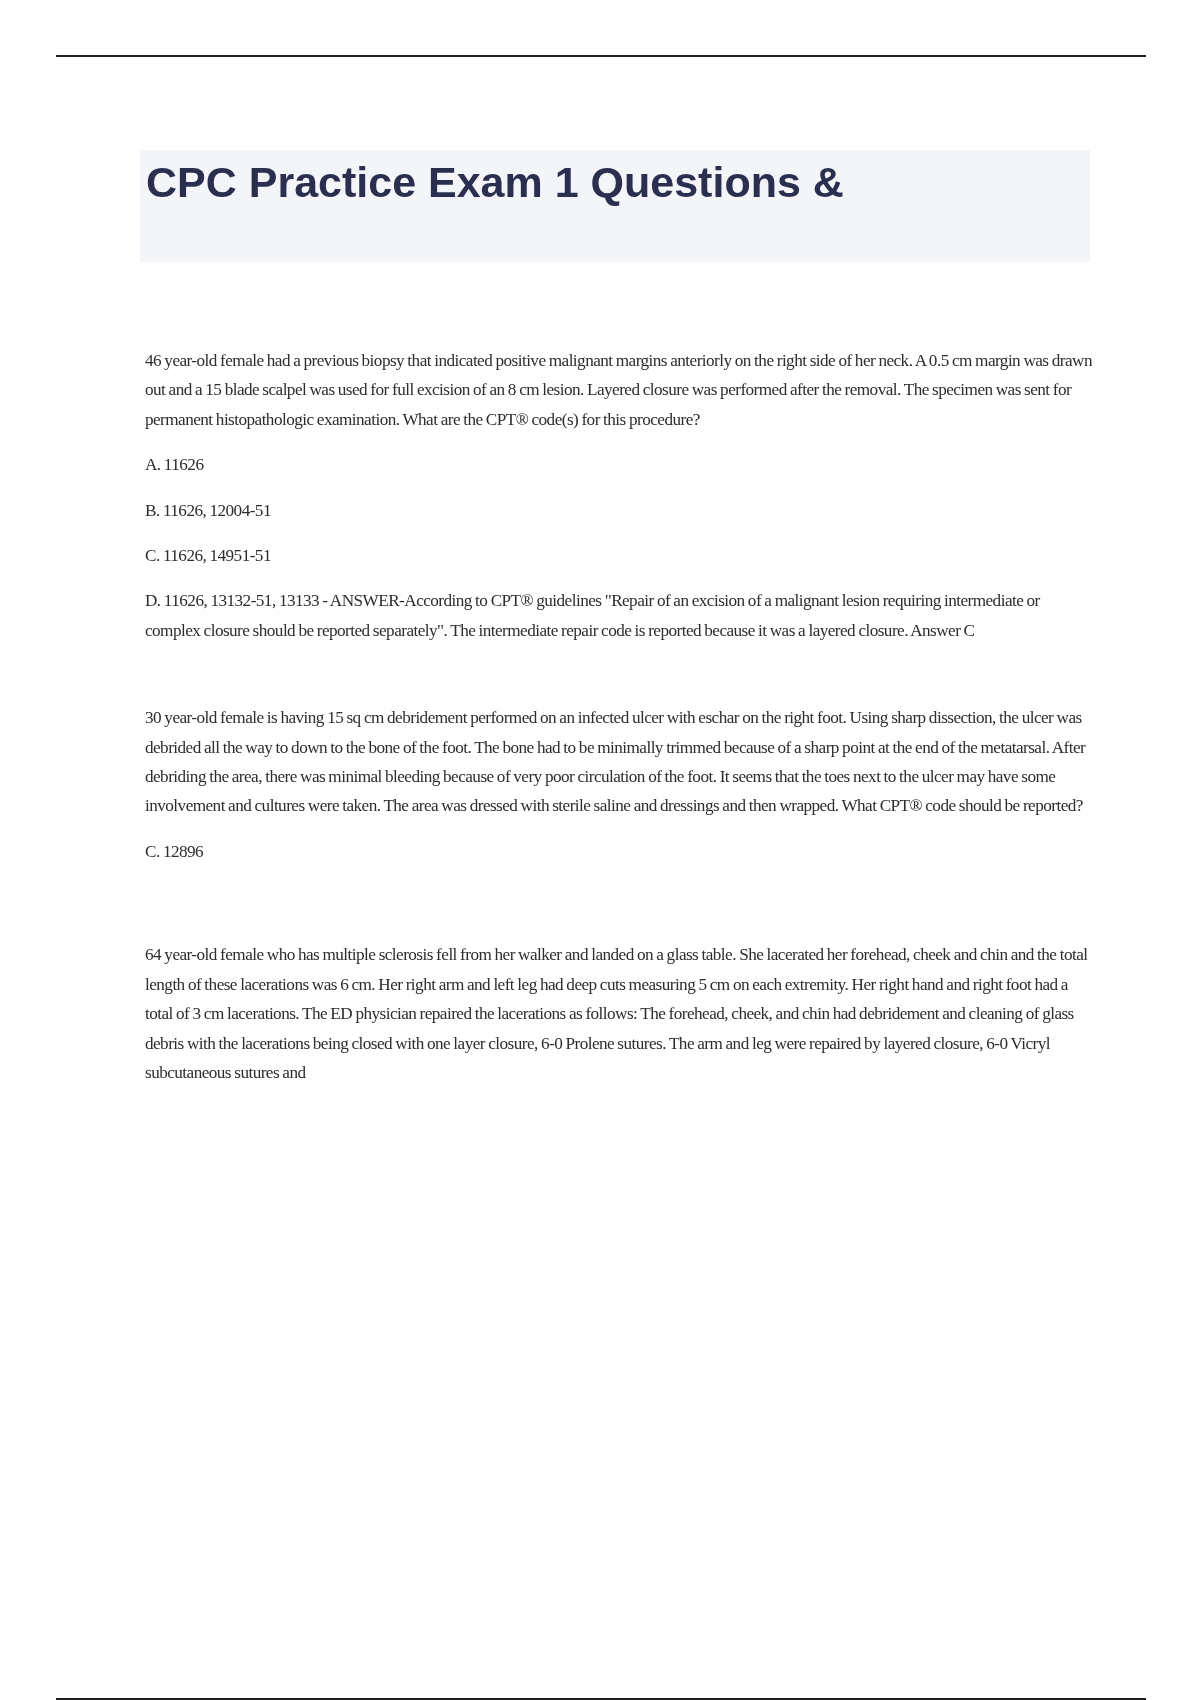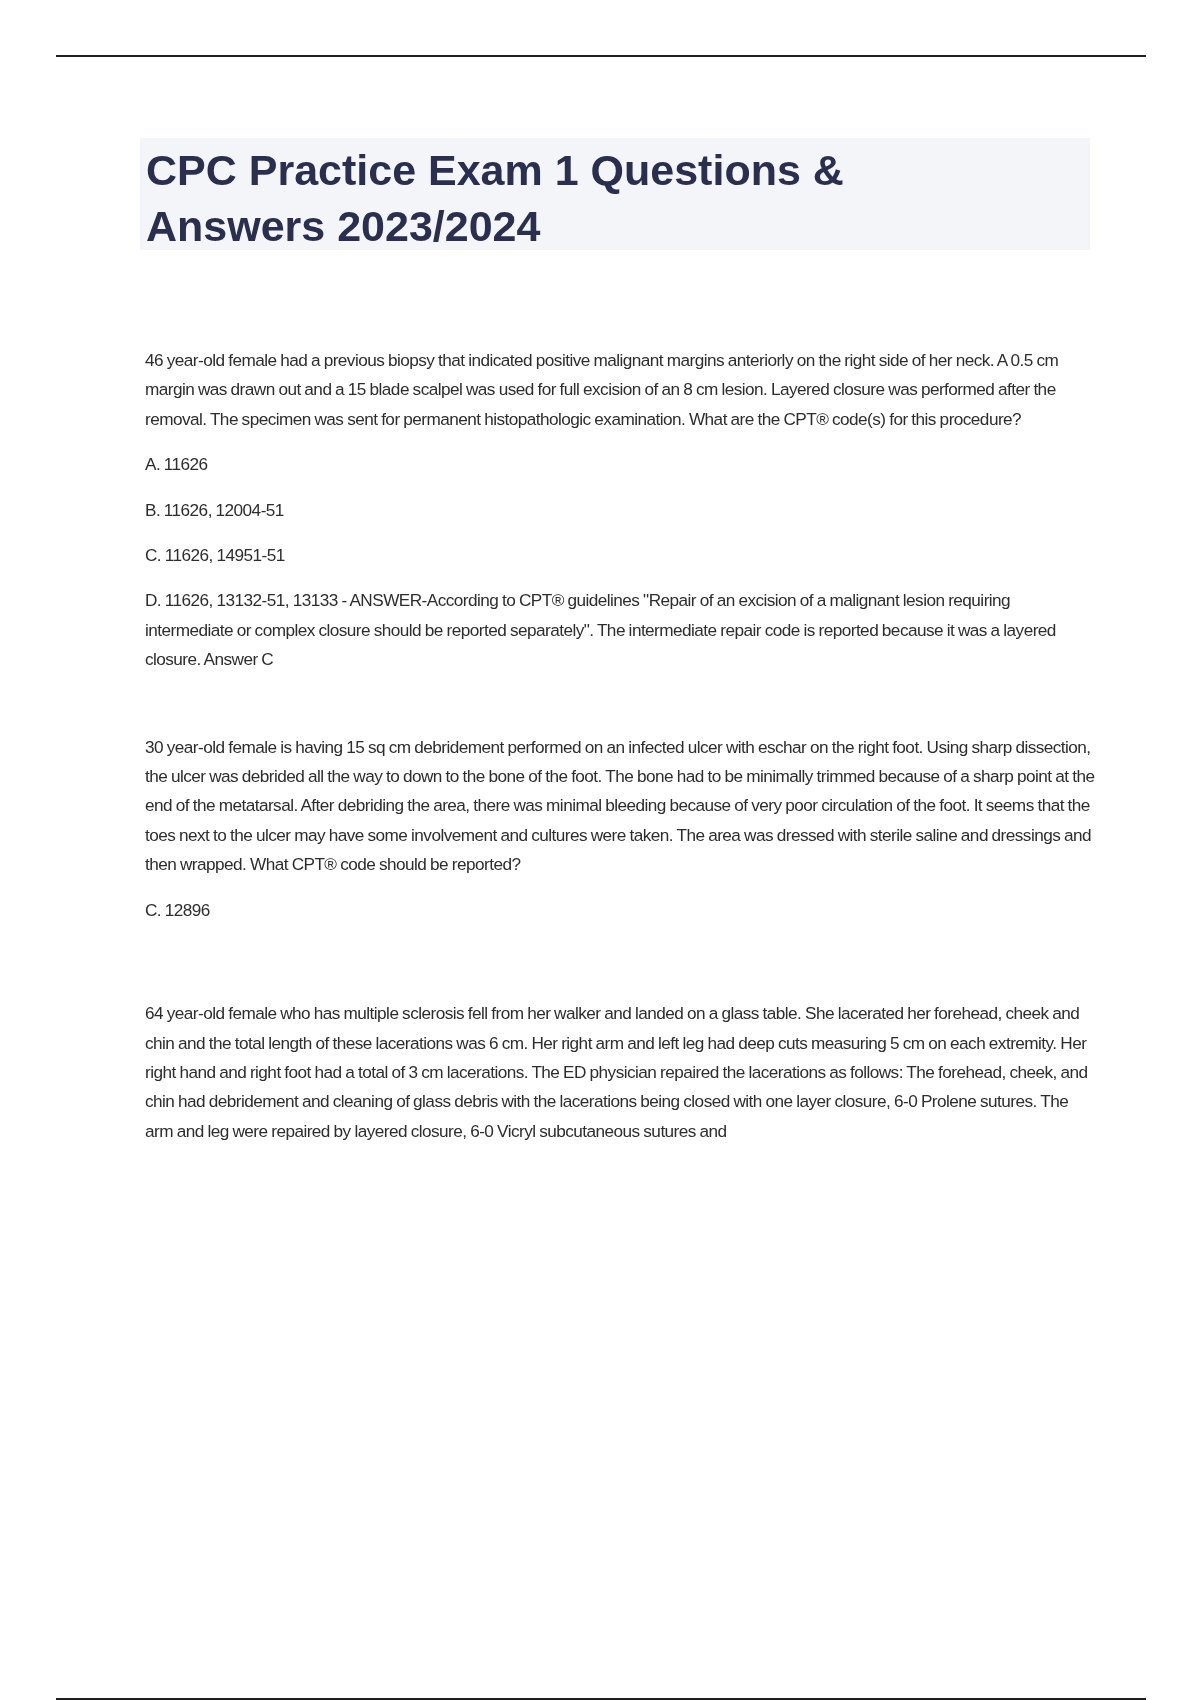--- a/index.html
+++ b/index.html
@@ -27,62 +27,61 @@
     position: absolute;
     left: 56px;
     top: 1698px;
     width: 1090px;
     height: 2px;
     background: #1f1f1f;
   }
   .title-block {
     position: absolute;
     left: 140px;
-    top: 138px;
+    top: 150px;
     width: 950px;
     height: 112px;
     background: #f4f5f9;
   }
   .title {
     margin: 0;
     padding: 4px 6px 0 6px;
     font-family: "Liberation Sans", sans-serif;
     font-weight: bold;
     font-size: 43px;
     line-height: 56px;
     color: #2a2f4f;
     letter-spacing: 0px;
   }
   .content {
     position: absolute;
     left: 145px;
     top: 346px;
     width: 950px;
-    font-family: Liberation Sans, sans-serif;
+    font-family: Liberation Serif, serif;
     font-size: 17.2px;
     line-height: 29.4px;
     color: #2d2d2d;
     letter-spacing: -0.55px;
     word-spacing: -0.5px;
   }
   .question { margin: 0; }
   .q-text { margin: 0 0 16px 0; }
   .option { margin: 16px 0 16px 0; }
   .option.last { margin-bottom: 0; }
   .spacer { height: 58px; }
 </style>
 </head>
 <body>
 
 <div class="rule-top"></div>
 
 <div class="title-block">
   <h1 class="title">
     <span>CPC Practice Exam 1 Questions &amp;</span><br>
-    <span>Answers 2023/2024</span>
   </h1>
 </div>
 
 <div class="content">
 
   <div class="question">
     <p class="q-text">46 year-old female had a previous biopsy that indicated positive malignant margins anteriorly on the right side of her neck. A 0.5 cm margin was drawn out and a 15 blade scalpel was used for full excision of an 8 cm lesion. Layered closure was performed after the removal. The specimen was sent for permanent histopathologic examination. What are the CPT® code(s) for this procedure?</p>
     <p class="option">A. 11626</p>
     <p class="option">B. 11626, 12004-51</p>
     <p class="option">C. 11626, 14951-51</p>

